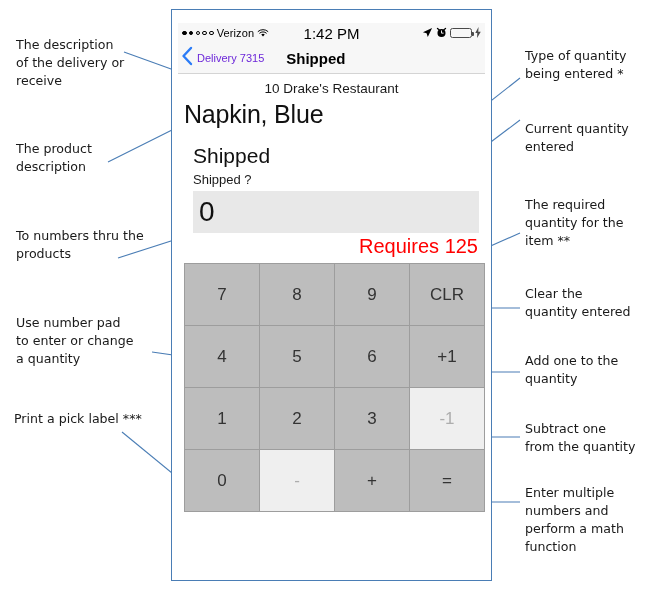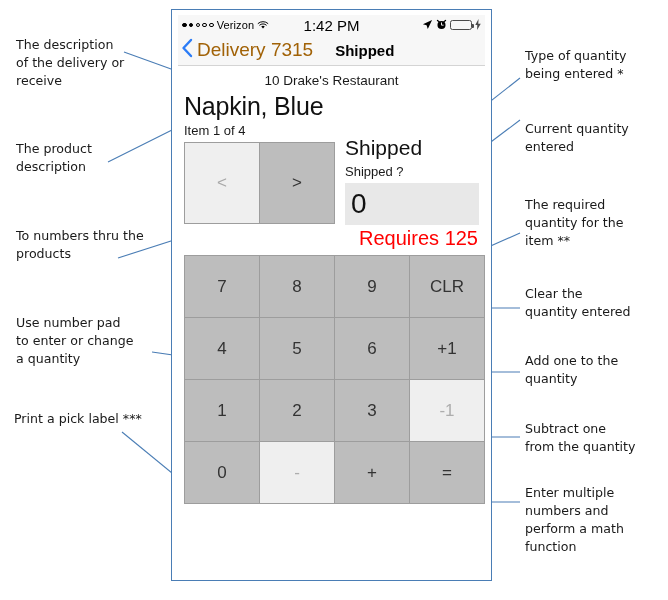--- a/index.html
+++ b/index.html
@@ -58,20 +58,21 @@
 
   
   #status-bar {
     position: relative;
     height: 20px;
     background: #f7f7f7;
     display: flex;
     align-items: center;
     font-size: 11px;
     color: #000;
+    margin-top: 8px;
   }
   #status-left {
     display: flex;
     align-items: center;
     gap: 3px;
     padding-left: 4px;
     width: 110px;
   }
   .dots { display: flex; gap: 2.2px; align-items: center; }
   .dot {
@@ -128,22 +129,22 @@
   }
   #back-btn {
     display: flex;
     align-items: center;
     gap: 4px;
     padding-left: 3px;
     cursor: pointer;
   }
   #back-chevron { display: block; }
   #back-label {
-    color: #a16207;
-    font-size: 19px;
+    color: #6d28d9;
+    font-size: 11px;
   }
   #nav-title {
     font-size: 15px;
     font-weight: bold;
     color: #000;
     margin-left: 22px;
   }
 
   
   #screen-body {
@@ -385,27 +386,20 @@
         </div>
         <div id="nav-title">Shipped</div>
       </div>
 
       <div id="screen-body">
 
         <div id="customer">10 Drake's Restaurant</div>
         <div id="product">Napkin, Blue</div>
 
         <div id="mid-row">
-          <div id="left-col">
-            <div id="item-counter">Item 1 of 4</div>
-            <div id="nav-buttons">
-              <div class="navbtn" id="prev-btn">&lt;</div>
-              <div class="navbtn" id="next-btn">&gt;</div>
-            </div>
-          </div>
 
           <div id="right-col">
             <div id="qty-type">Shipped</div>
             <div id="qty-label">Shipped ?</div>
             <div id="qty-value-box">
               <span id="qty-value">0</span>
             </div>
             <div id="requires">Requires 125</div>
           </div>
         </div>

